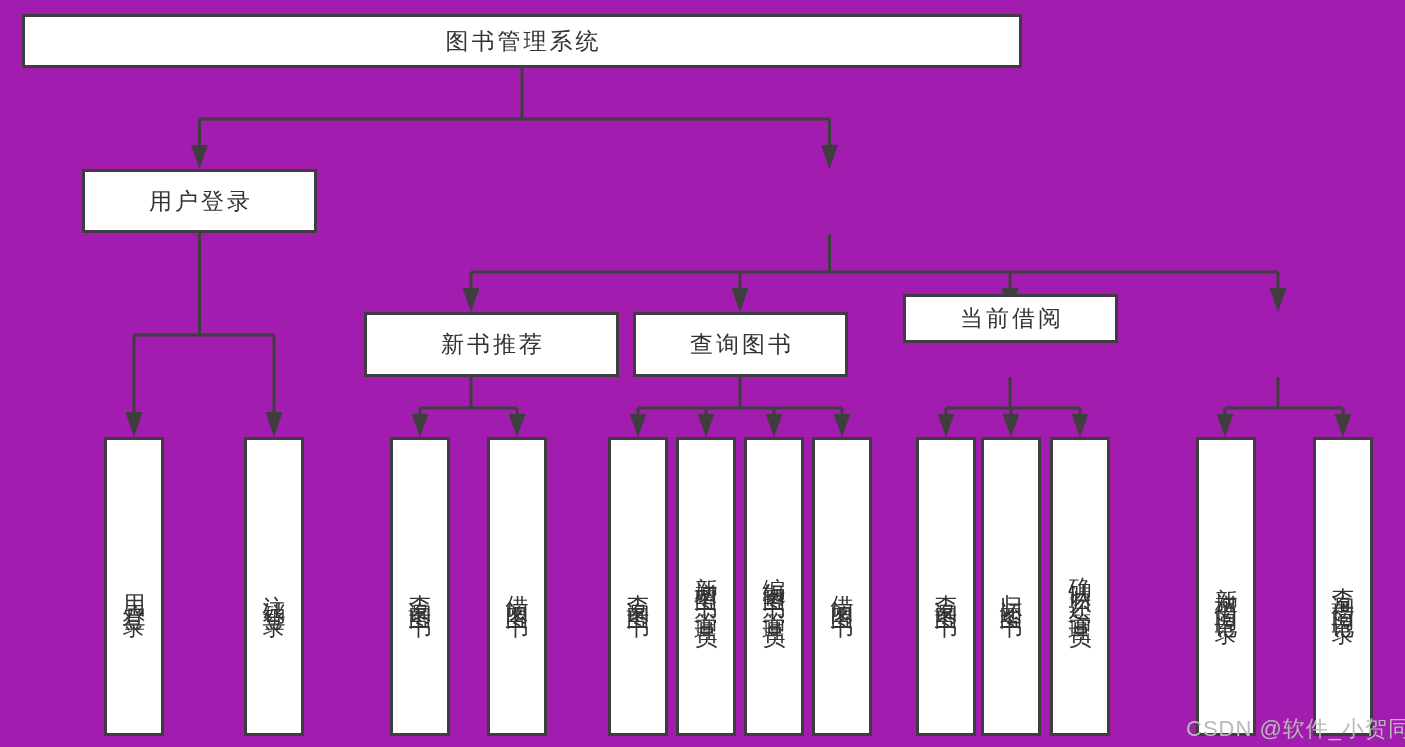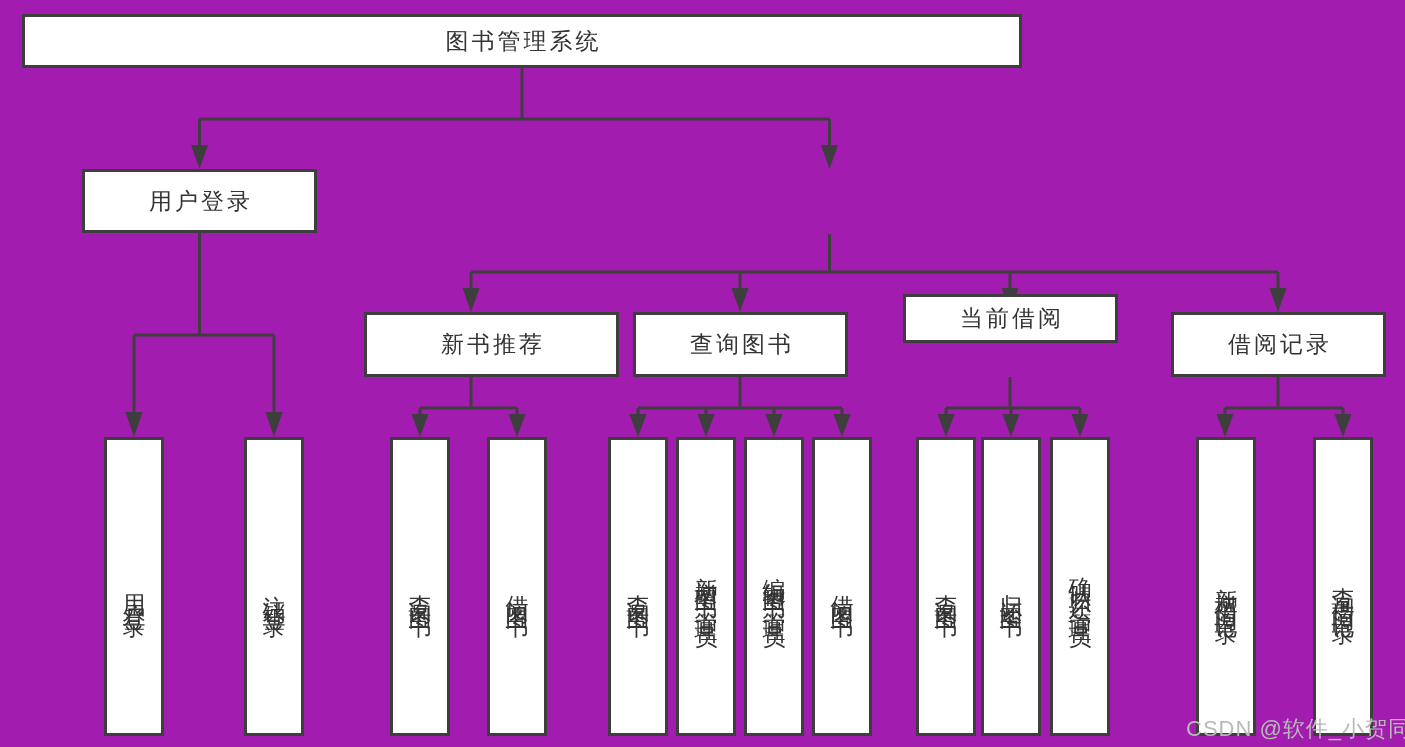--- a/index.html
+++ b/index.html
@@ -92,23 +92,20 @@
 
   <div class="box horiz" style="left:364px;top:312px;width:255px;height:65px">
     <span>新书推荐</span>
   </div>
   <div class="box horiz" style="left:633px;top:312px;width:215px;height:65px">
     <span>查询图书</span>
   </div>
   <div class="box horiz" style="left:903px;top:294px;width:215px;height:49px">
     <span>当前借阅</span>
   </div>
-  <div class="box horiz" style="left:1171px;top:312px;width:215px;height:65px">
-    <span>借阅记录</span>
-  </div>
 
   <div class="box vert" style="left:104px;top:437px;width:60px;height:299px">
     <span>用户登录</span>
   </div>
   <div class="box vert" style="left:244px;top:437px;width:60px;height:299px">
     <span>注销登录</span>
   </div>
 
   <div class="box vert" style="left:390px;top:437px;width:60px;height:299px">
     <span>查询图书</span>

